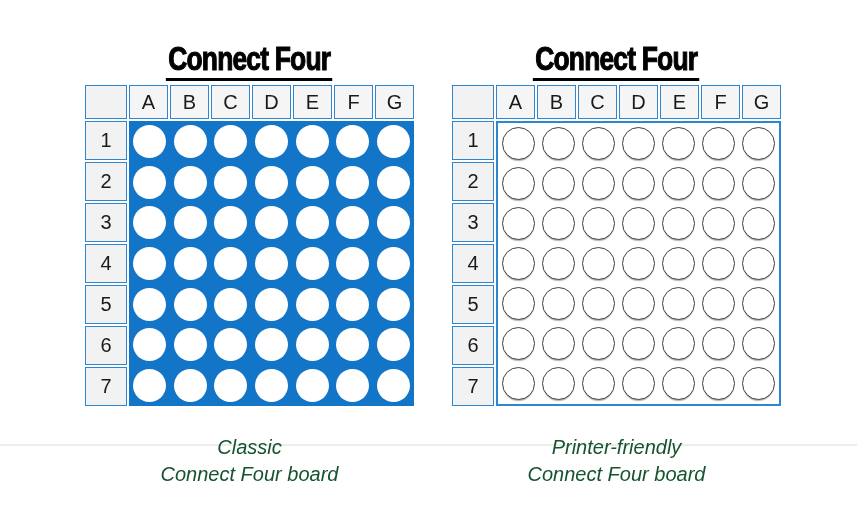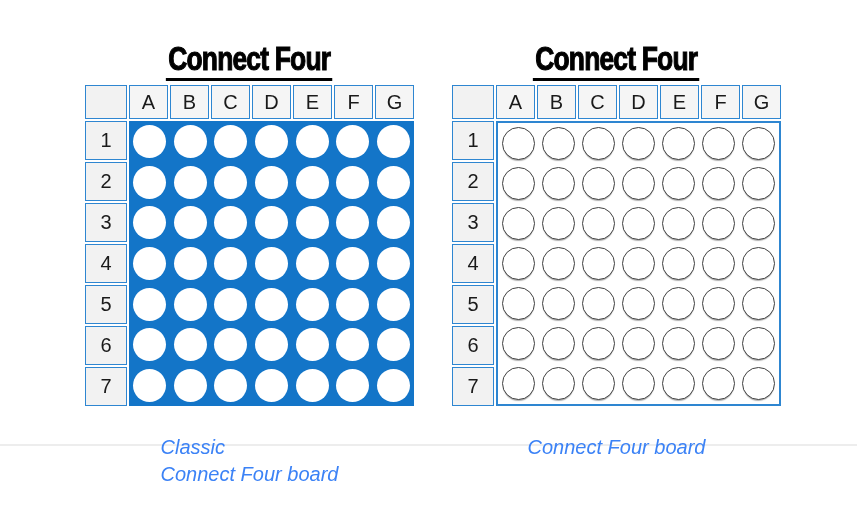--- a/index.html
+++ b/index.html
@@ -49,22 +49,22 @@
     box-sizing:border-box;
   }
   .board-area.outlined { border:2px solid #2E86D1; }
   .slot { display:flex; align-items:center; justify-content:center; }
   .circle {
     width:33px; height:33px; border-radius:50%;
     box-sizing:border-box; display:block;
   }
   .circle.stroked { box-shadow:0 2px 1px -1px rgba(110,110,110,0.55); }
   .caption {
-    margin-top:28px; text-align:left;
-    font-style:italic; font-size:20px; line-height:1.35; color:#3b82f6;
+    margin-top:28px; text-align:center;
+    font-style:italic; font-size:20px; line-height:1.35; color:#14532d;
   }
 </style>
 </head>
 <body>
 
 <div class="canvas">
 
   <div class="divider"></div>
 
   <section class="panel left">
@@ -403,17 +403,18 @@
         </div>
         <div class="cell row-head">1</div>
         <div class="cell row-head">2</div>
         <div class="cell row-head">3</div>
         <div class="cell row-head">4</div>
         <div class="cell row-head">5</div>
         <div class="cell row-head">6</div>
         <div class="cell row-head">7</div>
       </div>
     <div class="caption">
+      <div>Printer-friendly</div>
       <div>Connect Four board</div>
     </div>
   </section>
 
 </div>
 
 </body></html>

